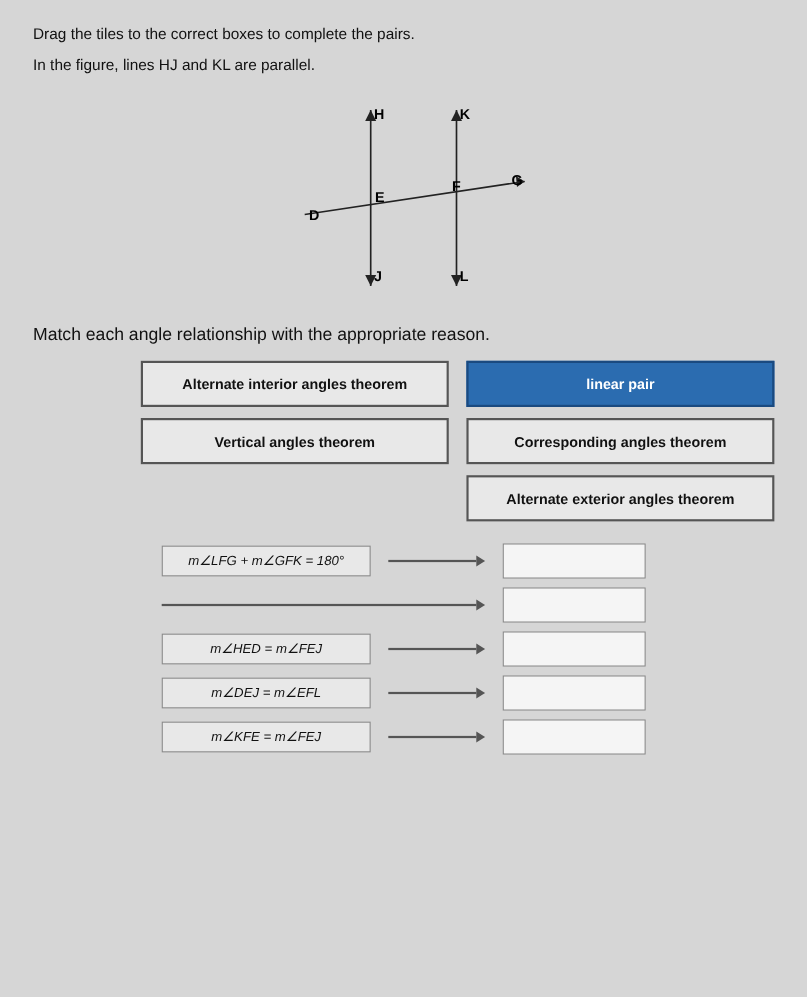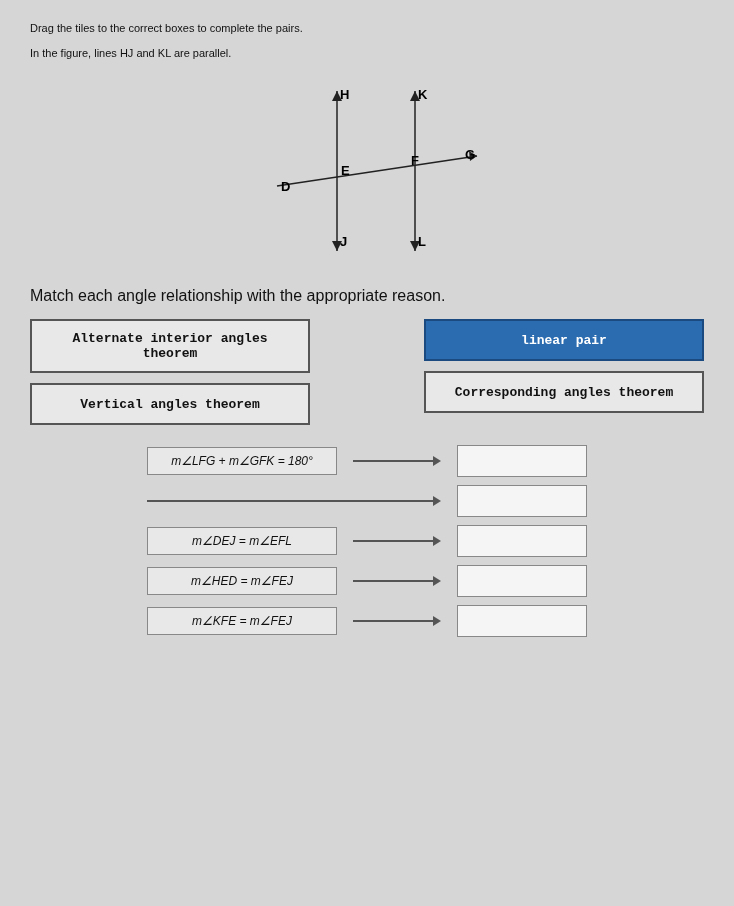--- a/index.html
+++ b/index.html
@@ -7,42 +7,41 @@
       background: #d6d6d6;
       font-family: Arial, sans-serif;
       font-size: 14px;
       width: 734px;
       min-height: 906px;
       padding: 20px 30px;
       color: #111;
     }
     .instructions {
       margin-bottom: 8px;
-      font-size: 11px;
+      font-size: 14px;
       line-height: 1.5;
     }
     .figure-area {
       display: flex;
       justify-content: center;
       margin: 10px 0 16px 0;
     }
     svg.geometry {
       width: 260px;
       height: 200px;
     }
     .match-instruction {
       font-size: 16px;
       margin-bottom: 14px;
     }
     .tiles-row {
       display: flex;
       gap: 16px;
       margin-bottom: 20px;
-      justify-content: space-between;
-      font-family: Liberation Mono, monospace;
+      justify-content: flex-end;
     }
     .tiles-col {
       display: flex;
       flex-direction: column;
       gap: 10px;
       flex: 1;
       max-width: 280px;
     }
     .tile {
       border: 2px solid #555;
@@ -156,20 +155,21 @@
 <p class="match-instruction">Match each angle relationship with the appropriate reason.</p>
 
 <div class="tiles-row">
   <div class="tiles-col">
     <div class="tile">Alternate interior angles theorem</div>
     <div class="tile">Vertical angles theorem</div>
   </div>
   <div class="tiles-col">
     <div class="tile blue">linear pair</div>
     <div class="tile">Corresponding angles theorem</div>
+    <div class="tile">Alternate exterior angles theorem</div>
   </div>
 </div>
 
 <div class="left-section">
 
   <div class="pairs-section">
 
     <div class="pair-row">
       <div class="pair-label">m∠LFG + m∠GFK = 180°</div>
       <div class="pair-arrow">
@@ -181,30 +181,30 @@
 
     <div class="pair-row">
       <div class="pair-arrow">
         <div class="arrow-line"></div>
         <div class="arrow-head"></div>
       </div>
       <div class="pair-box"></div>
     </div>
 
     <div class="pair-row">
+      <div class="pair-label">m∠HED = m∠FEJ</div>
+      <div class="pair-arrow">
+        <div class="arrow-line"></div>
+        <div class="arrow-head"></div>
+      </div>
+      <div class="pair-box"></div>
+    </div>
+
+    <div class="pair-row">
       <div class="pair-label">m∠DEJ = m∠EFL</div>
-      <div class="pair-arrow">
-        <div class="arrow-line"></div>
-        <div class="arrow-head"></div>
-      </div>
-      <div class="pair-box"></div>
-    </div>
-
-    <div class="pair-row">
-      <div class="pair-label">m∠HED = m∠FEJ</div>
       <div class="pair-arrow">
         <div class="arrow-line"></div>
         <div class="arrow-head"></div>
       </div>
       <div class="pair-box"></div>
     </div>
 
     <div class="pair-row">
       <div class="pair-label">m∠KFE = m∠FEJ</div>
       <div class="pair-arrow">

